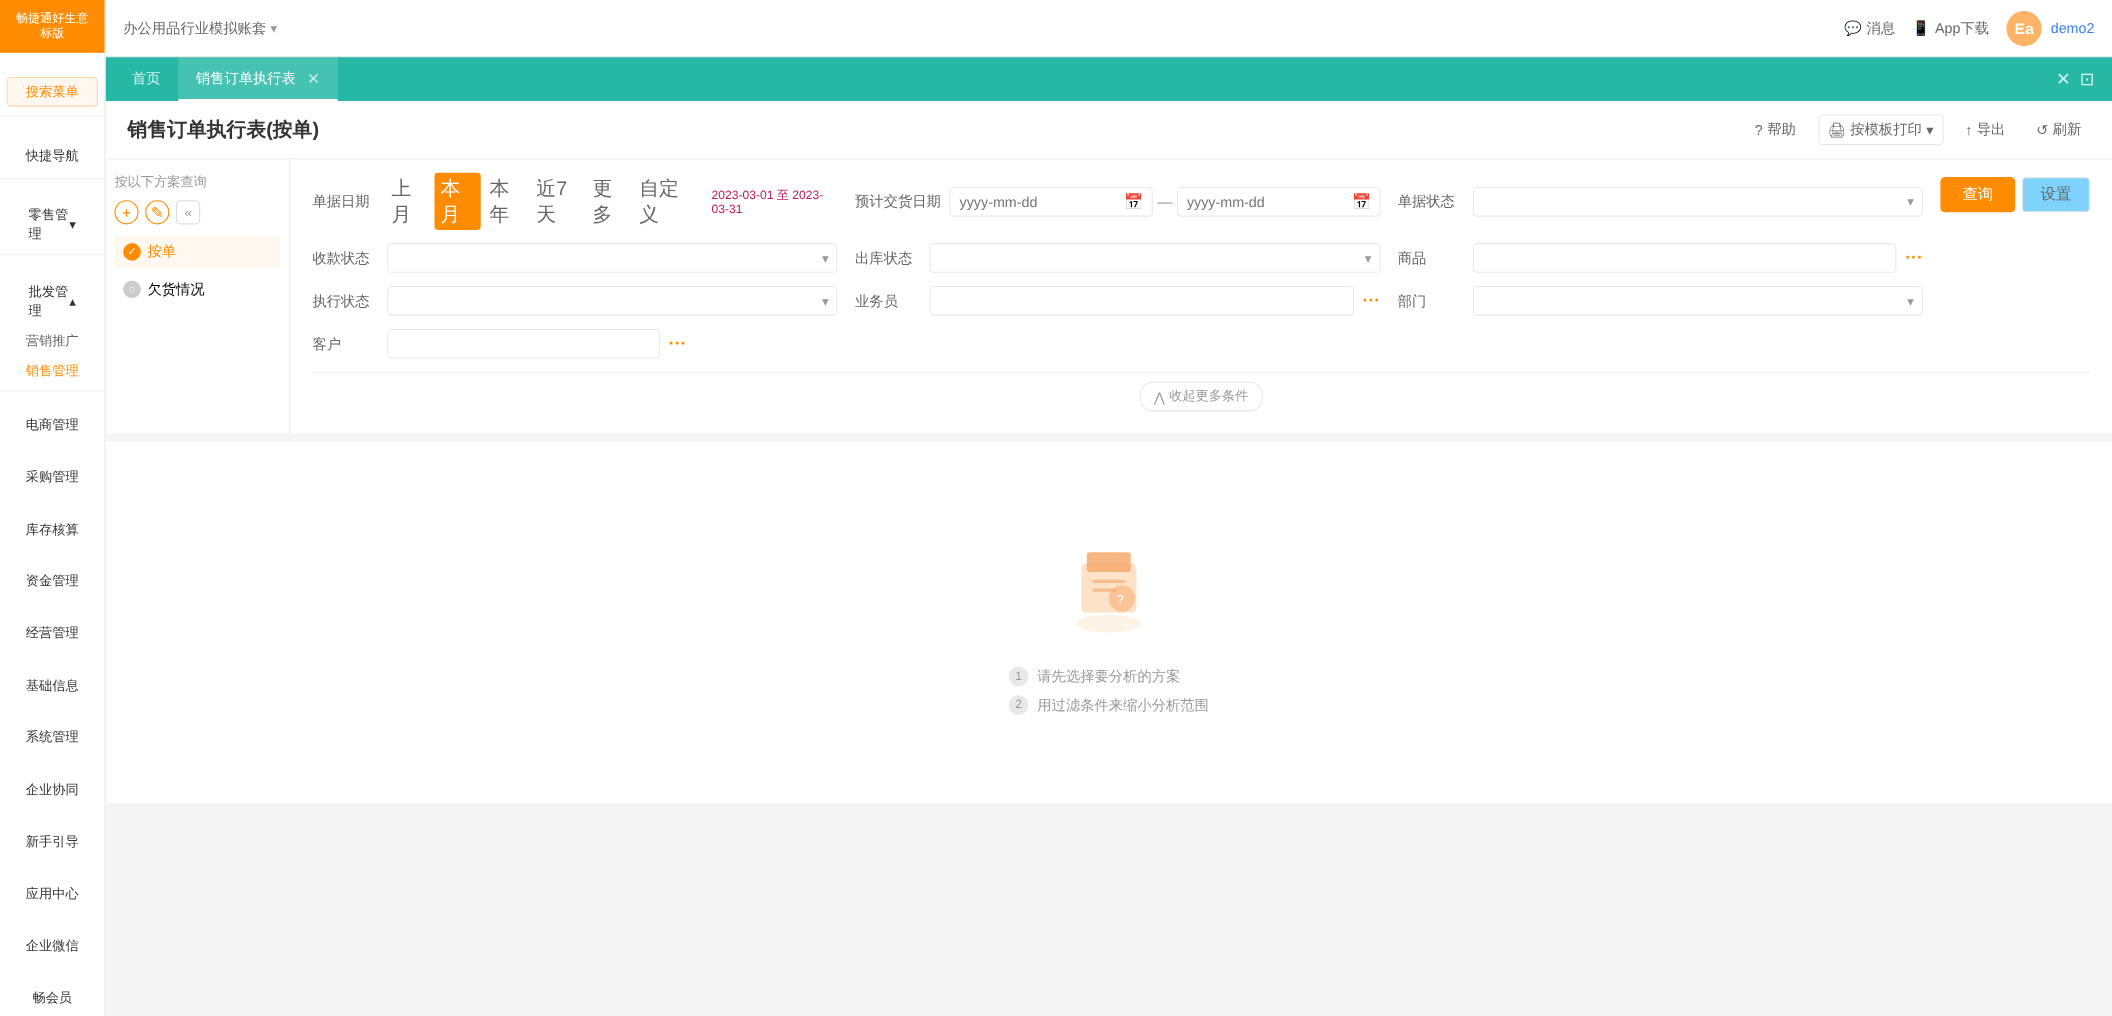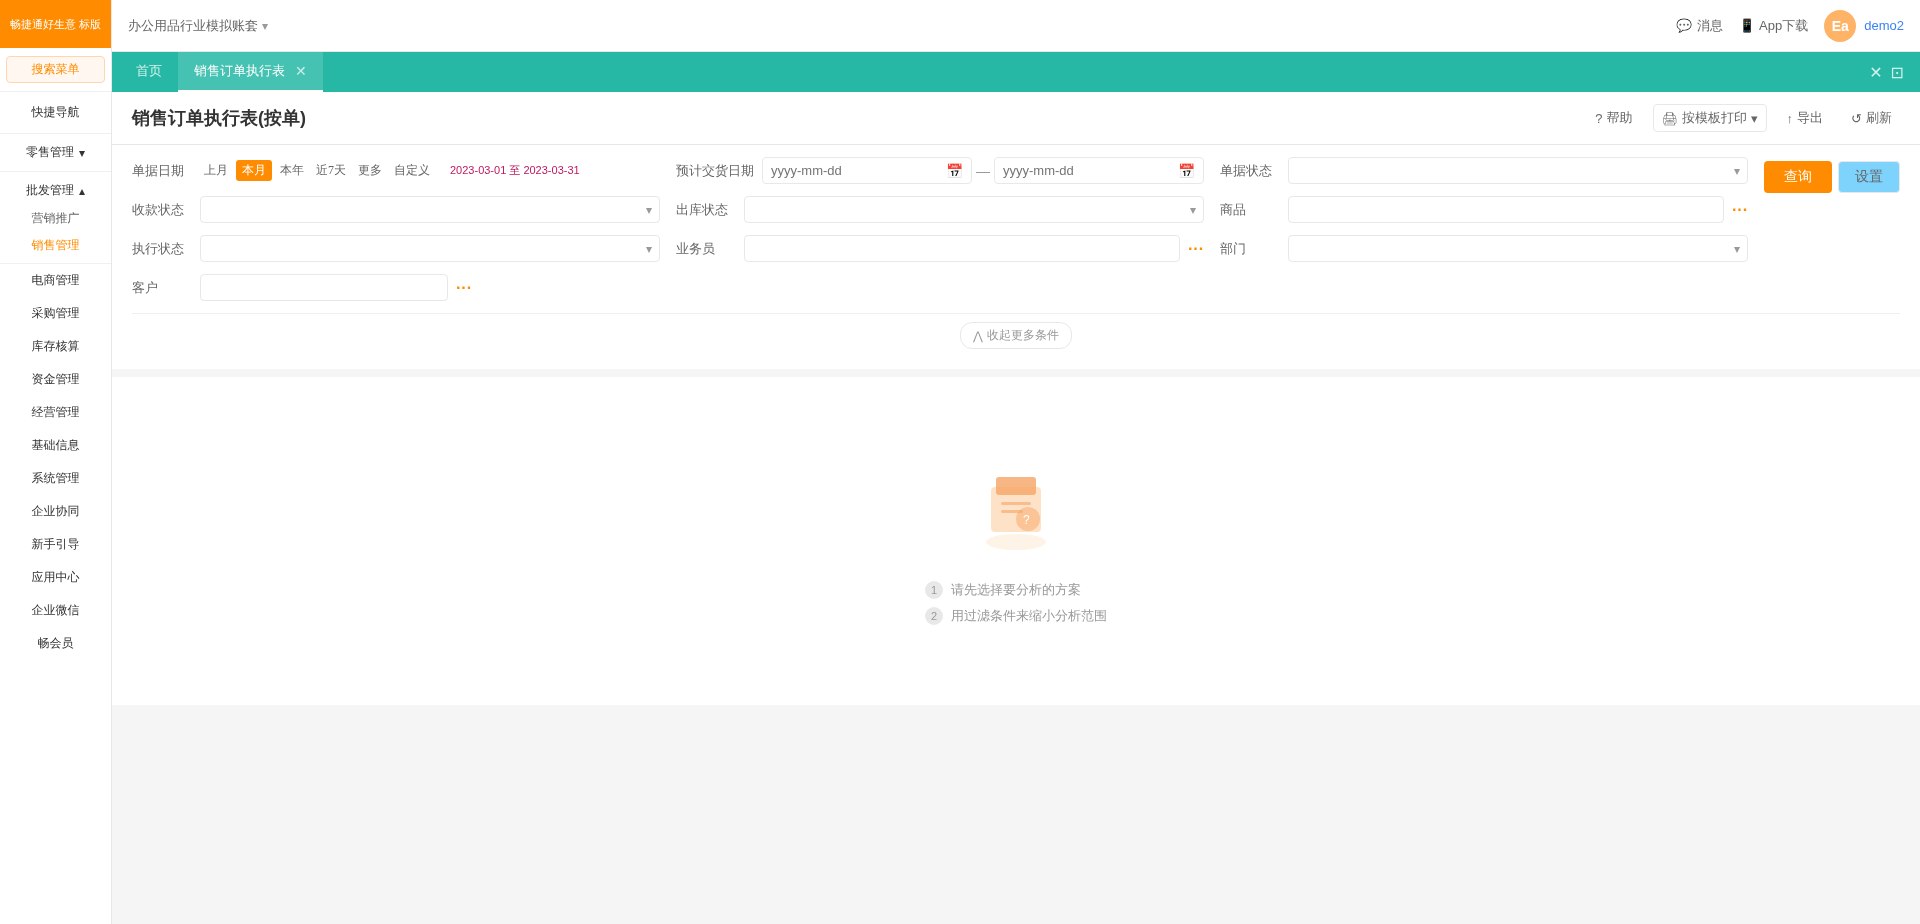--- a/index.html
+++ b/index.html
@@ -1,26 +1,27 @@
 <!DOCTYPE html>
 <html><head>
   <meta charset="utf-8">
   <style>
     * { box-sizing: border-box; margin: 0; padding: 0; font-family: 'Microsoft YaHei', Arial, sans-serif; }
     body { background: #f5f5f5; width: 1920px; height: 924px; overflow: hidden; display: flex; }
 
     
     .sidebar {
-      width: 112px;
+      width: 96px;
       background: #fff;
       height: 100vh;
       display: flex;
       flex-direction: column;
       border-right: 1px solid #e8e8e8;
       flex-shrink: 0;
+      justify-content: space-between;
     }
     .sidebar-logo {
       background: #ff8c00;
       height: 48px;
       display: flex;
       align-items: center;
       justify-content: center;
       padding: 8px;
     }
     .sidebar-logo-text {
@@ -416,26 +417,25 @@
       color: #999;
       font-size: 14px;
     }
     .date-tabs {
       display: flex;
       align-items: center;
       gap: 4px;
       margin-right: 8px;
     }
     .date-tab {
-      font-size: 12px;
+      font-size: 18px;
       color: #666;
       cursor: pointer;
       padding: 2px 4px;
       border-radius: 2px;
-      font-family: Liberation Serif, serif;
     }
     .date-tab.active {
       background: #ff8c00;
       color: #fff;
       border-radius: 3px;
       padding: 2px 6px;
     }
     .dots-btn {
       color: #ff8c00;
       cursor: pointer;
@@ -659,20 +659,36 @@
         <div class="header-action-btn">
           <span>↺</span>
           <span>刷新</span>
         </div>
       </div>
     </div>
 
     <div class="filter-area">
       <div class="filter-layout">
 
+        <div class="filter-left-panel">
+          <div class="filter-left-title">按以下方案查询</div>
+          <div class="filter-left-actions">
+            <div class="fl-action-btn">+</div>
+            <div class="fl-action-btn">✎</div>
+            <div class="fl-collapse-btn">«</div>
+          </div>
+          <div class="filter-scheme-item active">
+            <div class="scheme-icon">✓</div>
+            <span>按单</span>
+          </div>
+          <div class="filter-scheme-item">
+            <div class="scheme-icon2">○</div>
+            <span>欠货情况</span>
+          </div>
+        </div>
 
         <div class="filter-right-panel">
           <div style="display: flex; align-items: flex-start; gap: 0;">
             <div style="flex: 1;">
 
               <div class="filter-row">
                 <div class="filter-field">
                   <span class="filter-label">单据日期</span>
                   <div class="date-tabs">
                     <span class="date-tab">上月</span>

